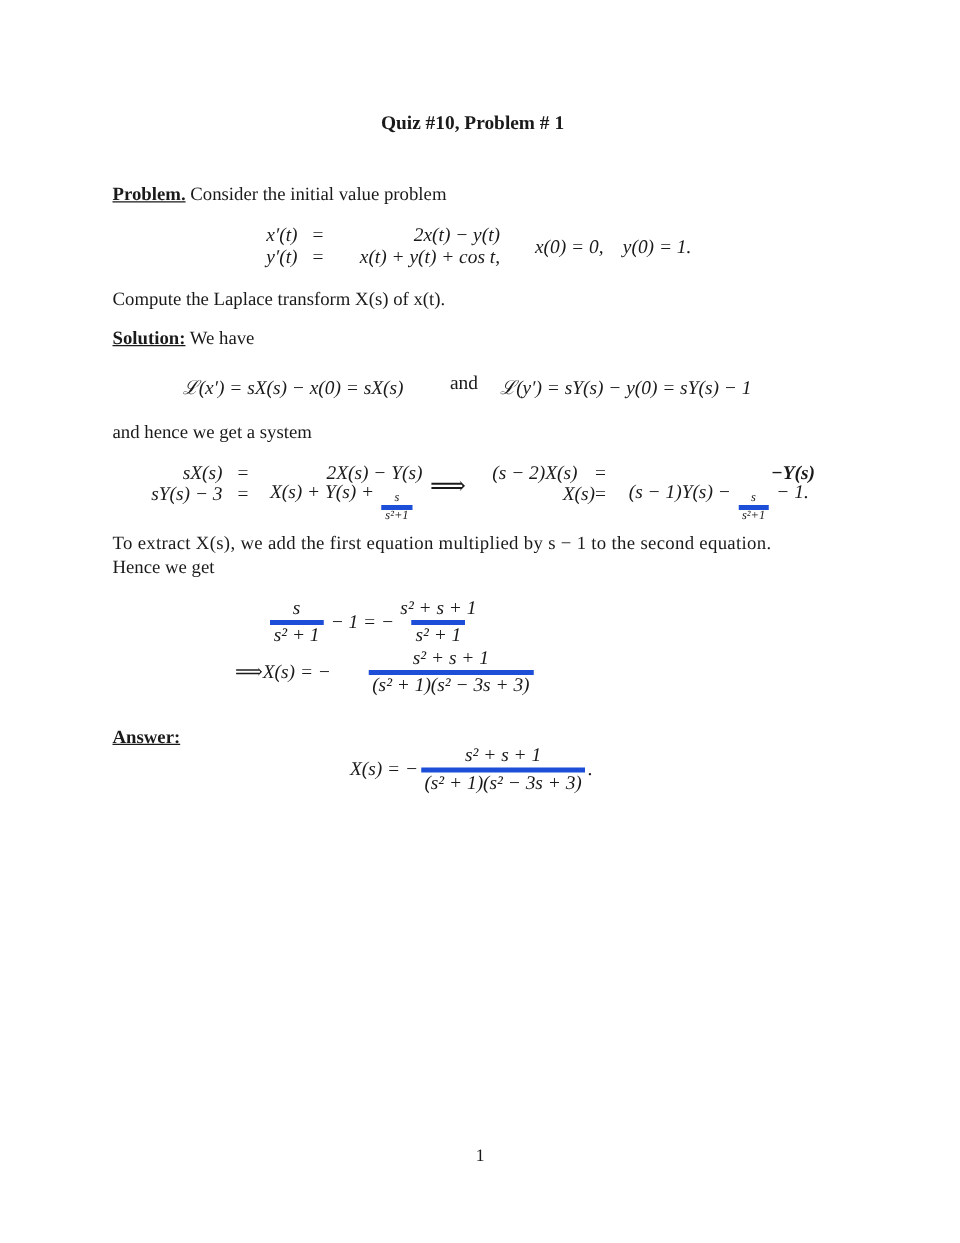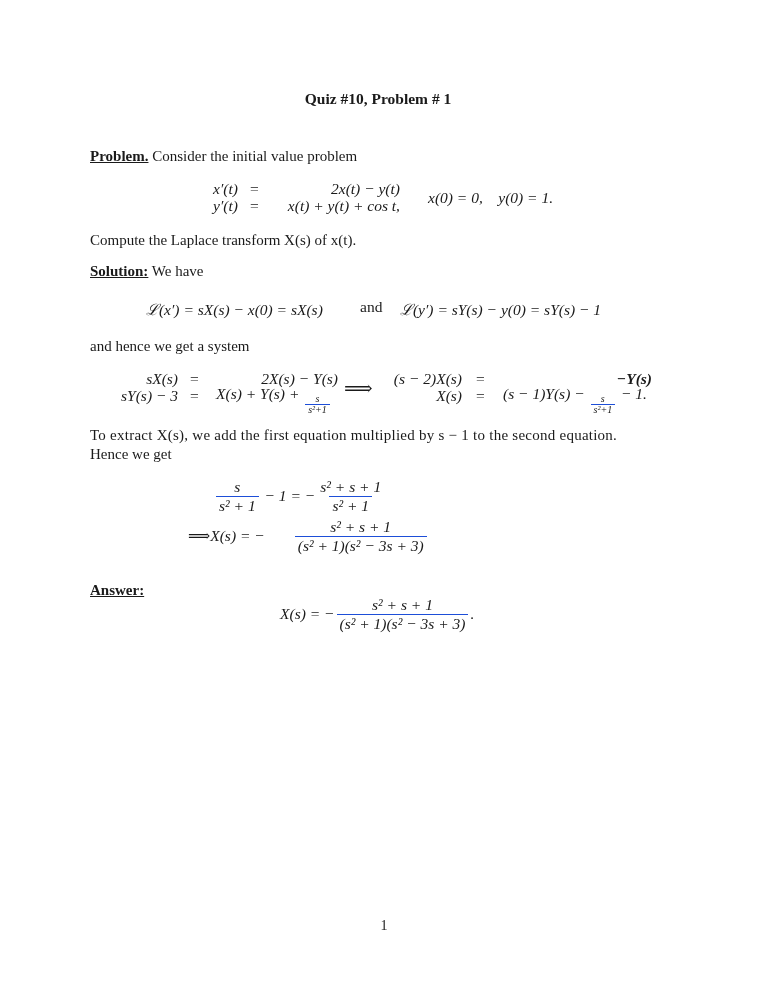--- a/index.html
+++ b/index.html
@@ -11,21 +11,21 @@
   }
   .abs { position: absolute; white-space: nowrap; }
   .serif { font-family: "Liberation Serif", "DejaVu Serif", serif; }
   .b { font-weight: bold; text-decoration: underline; }
   i, .it { font-style: italic; }
   .title { top: 90px; left: 0; width: 756px; text-align: center; font-size: 15.5px; font-weight: bold; }
   .para { left: 90px; font-size: 15px; }
   .m { font-family: "Liberation Serif", "DejaVu Serif", serif; font-size: 15.5px; }
   .frac { display: inline-flex; flex-direction: column; align-items: center; vertical-align: middle; margin: 0 2px; }
   .frac .num { padding: 0 3px; line-height: 1.15; }
-  .frac .den { padding: 0 3px; line-height: 1.15; border-top: 1px solid #1d4ed8; }
+  .frac .den { padding: 0 3px; line-height: 1.15; border-top: 4px solid #1d4ed8; }
   .frac.small { font-size: 10px; vertical-align: -3px; }
   .frac.small .num, .frac.small .den { line-height: 1.0; }
   .cell { position: absolute; white-space: nowrap; }
   .c { text-align: right; }
   .r { text-align: right; }
   .pagenum { top: 918px; left: 0; width: 768px; text-align: center; font-size: 14px; }
 </style>
 </head>
 <body>
 
@@ -72,21 +72,21 @@
       </span>
   </div>
 </div>
 
 <div class="abs m" style="top:376px; left:344px; font-size:20px;">⟹</div>
 
 <div>
   <div class="cell m it c" style="top:370px; left:382px; width:80px;">(s − 2)X(s)</div>
   <div class="cell m" style="top:370px; left:476px;">=</div>
   <div class="cell m it c" style="top:370px; left:502px; width:150px;font-weight:bold;">−Y(s)</div>
-  <div class="cell m it c" style="top:387px; left:382px; width:80px;">X(s)</div>
+  <div class="cell m it c" style="top:387px; left:396px; width:80px;">X(s)</div>
   <div class="cell m" style="top:387px; left:476px;">=</div>
   <div class="cell m it" style="top:385px; left:503px;">
     <span>(s − 1)Y(s) − </span><span class="frac small">
         <span class="num">s</span>
         <span class="den">s²+1</span>
       </span><span> − 1.</span>
   </div>
 </div>
 
 <div class="abs para serif" style="top:427px; letter-spacing:0.25px;">To extract X(s), we add the first equation multiplied by s − 1 to the second equation.</div>

